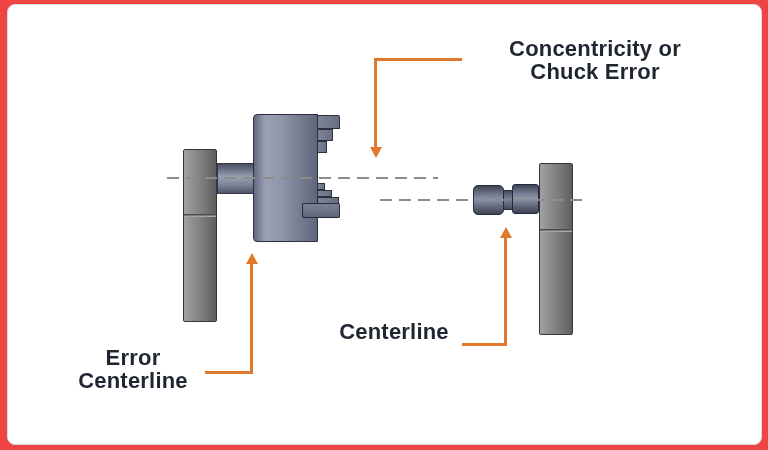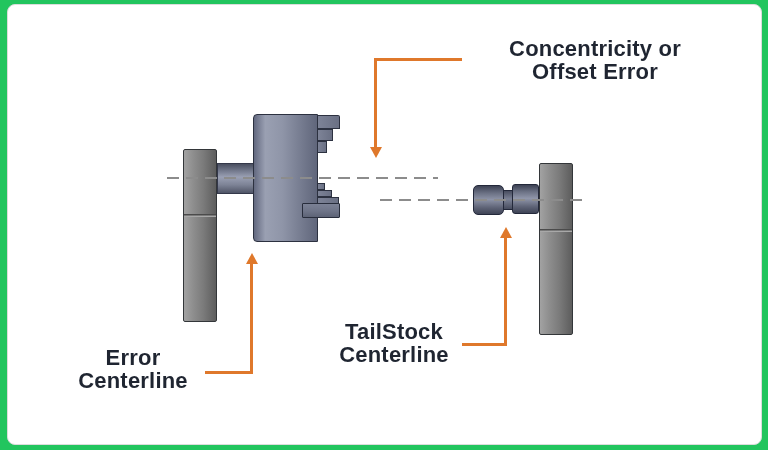--- a/index.html
+++ b/index.html
@@ -1,17 +1,17 @@
 <!DOCTYPE html>
 <html><head>
 <meta charset="utf-8">
 <style>
   html,body{margin:0;padding:0;background:#ffffff;}
   .canvas{
-    position:relative;width:768px;height:450px;background:#22c55e;overflow:hidden;
+    position:relative;width:768px;height:450px;background:#ef4444;overflow:hidden;
     font-family:"Liberation Sans", sans-serif;
   }
   .frame{
     position:absolute;left:7px;top:4px;width:753px;height:439px;
     border:1px solid #dcdcdc;border-radius:8px;background:#ffffff;
   }
   
   .part{position:absolute;box-sizing:border-box;z-index:2;}
   .support-bar{
     background:linear-gradient(90deg,#a2a2a2 0%,#8d8d8d 30%,#7b7b7b 60%,#5d5d5d 100%);
@@ -127,23 +127,22 @@
   <div class="lead l2-h"></div>
   <div class="lead l2-v"></div>
   <div class="arrow arrow-up l2-a"></div>
 
   <div class="lead l3-h"></div>
   <div class="lead l3-v"></div>
   <div class="arrow arrow-up l3-a"></div>
 
   <div class="label lbl-conc">
     <div>Concentricity or</div>
-    <div>Offset Error</div>
+    <div>Chuck Error</div>
   </div>
   <div class="label lbl-chuck">
     <div>Error</div>
     <div>Centerline</div>
   </div>
   <div class="label lbl-tail">
-    <div>TailStock</div>
     <div>Centerline</div>
   </div>
 </div>
 
 </body></html>

